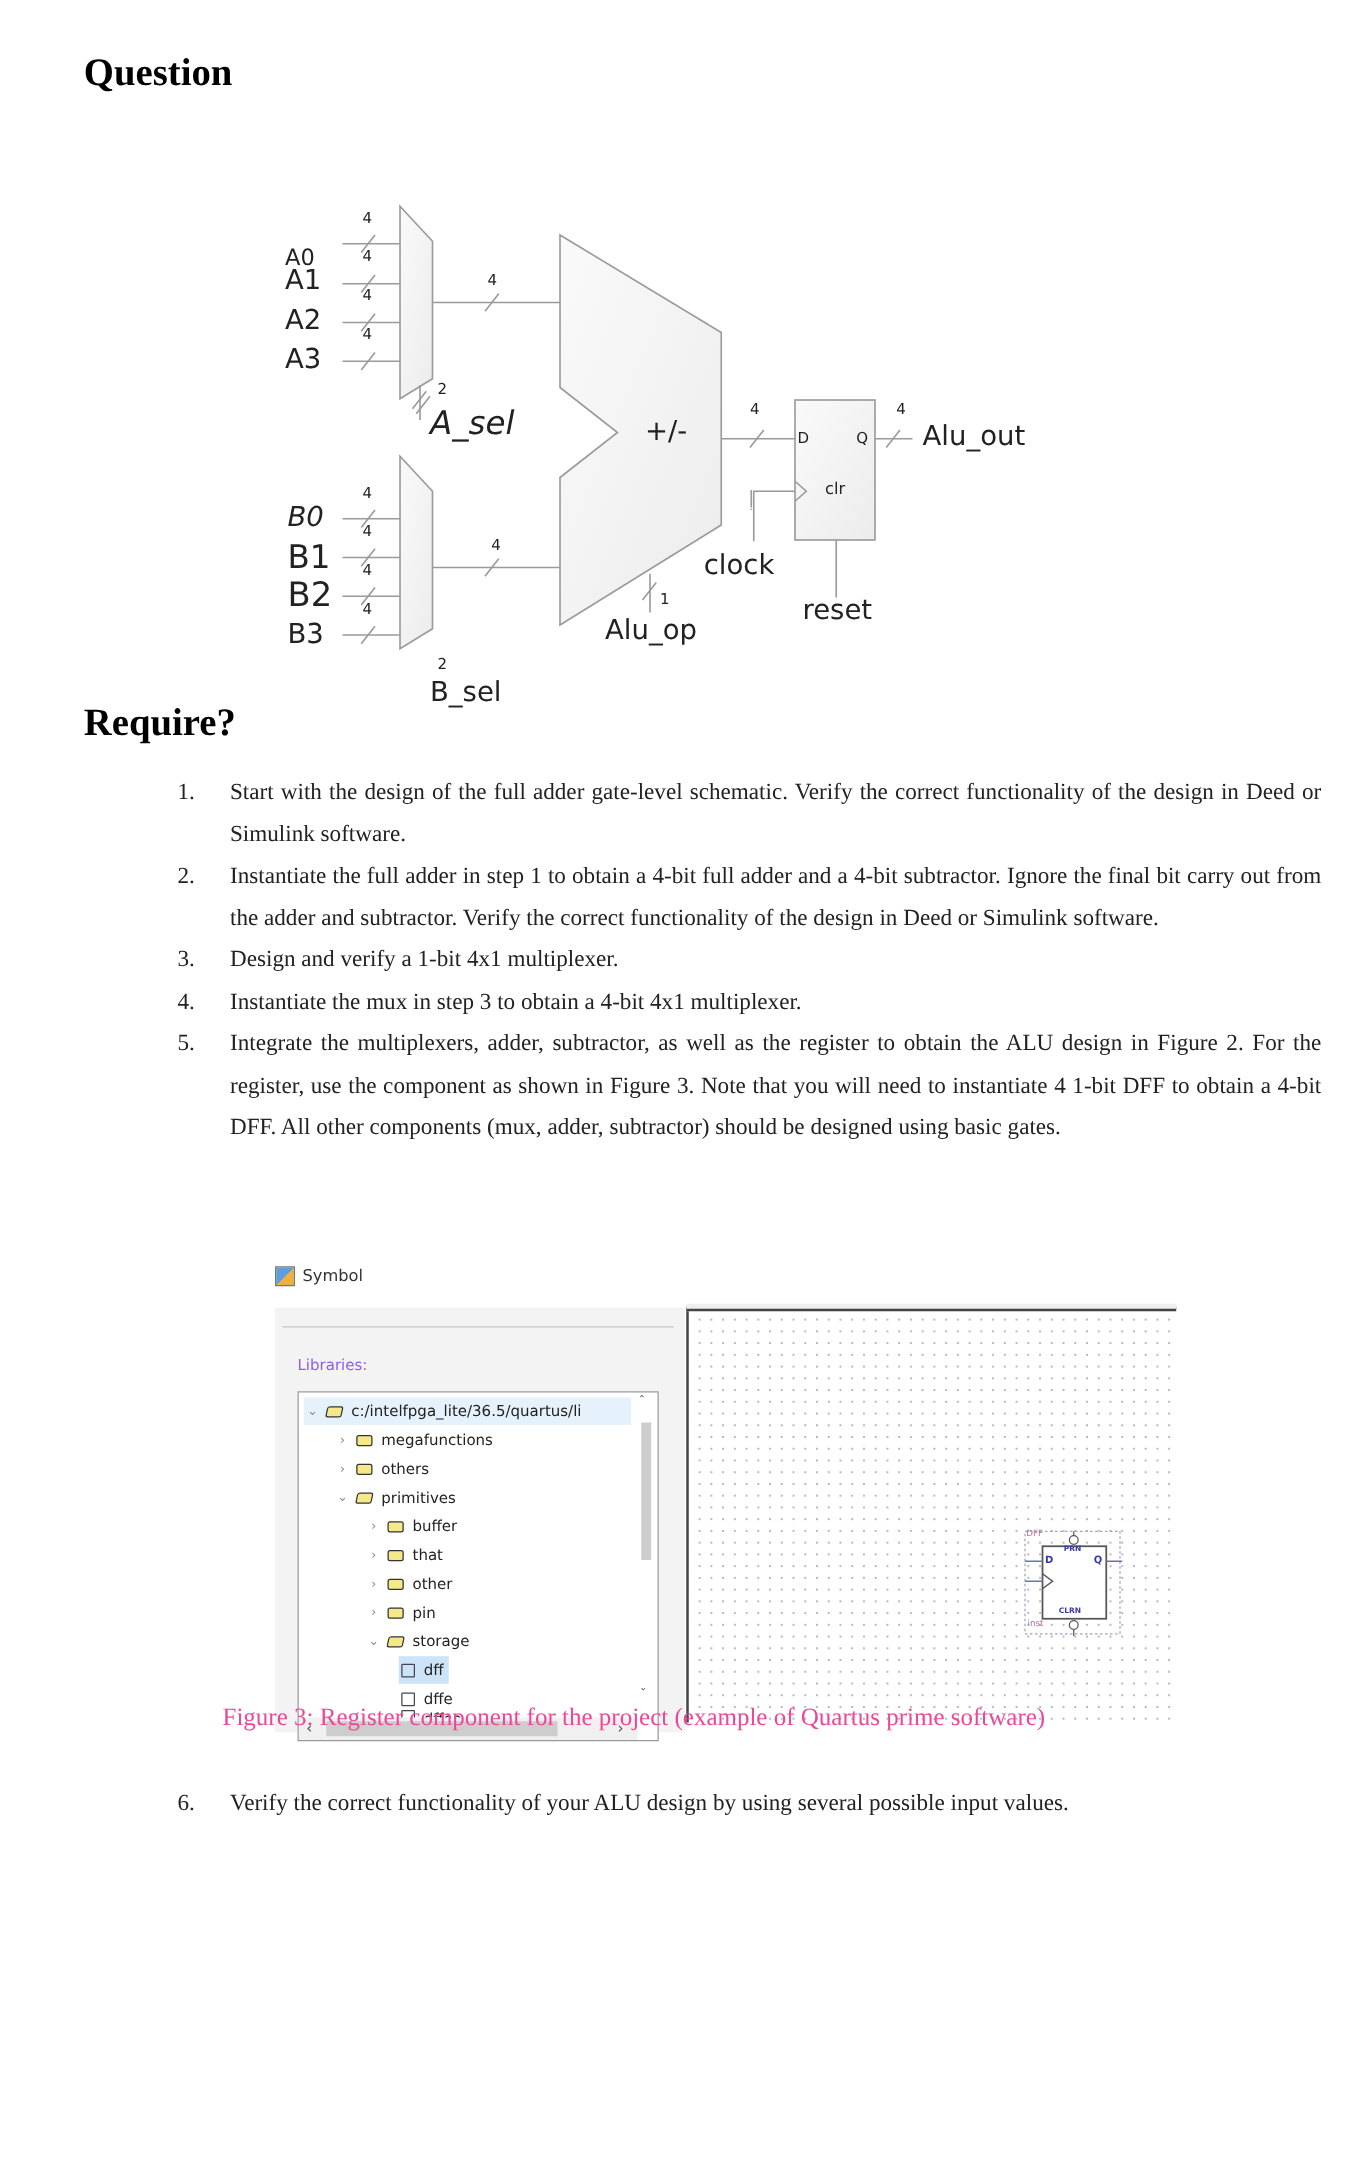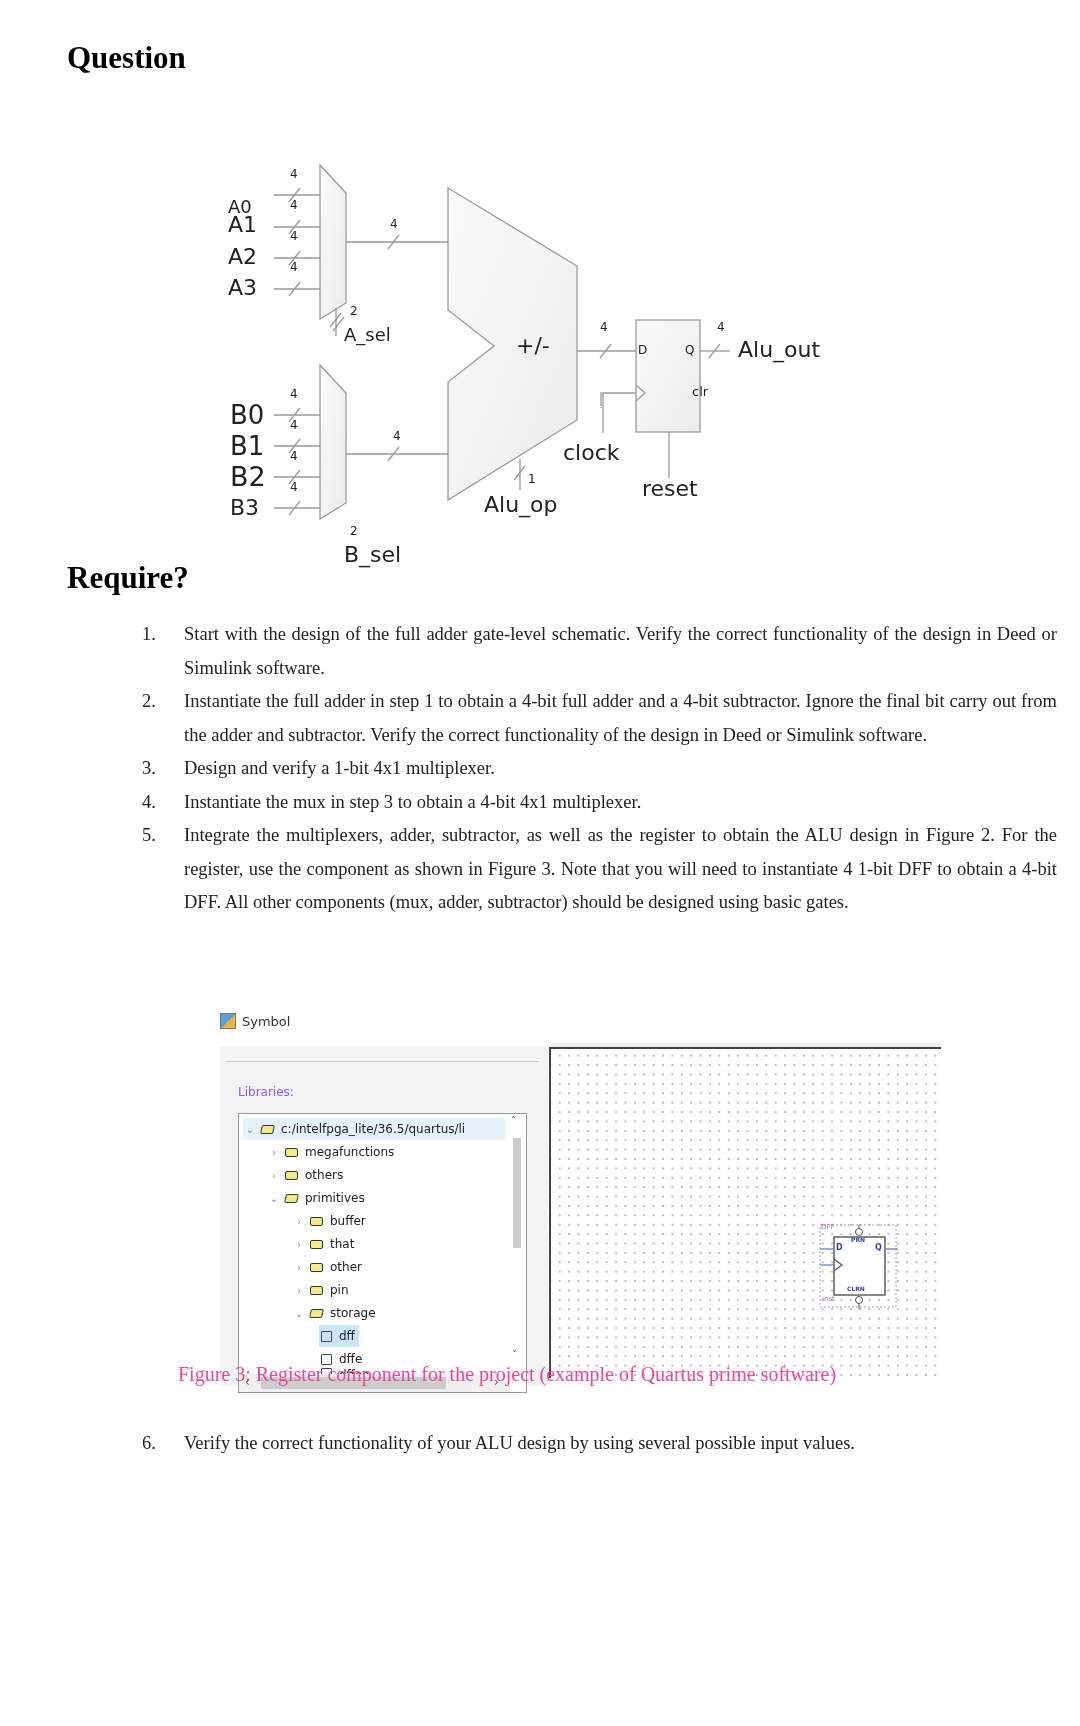--- a/index.html
+++ b/index.html
@@ -96,48 +96,48 @@
 
     <rect x="636" y="320" width="64" height="112" fill="url(#g1)" stroke="#9a9a9a" stroke-width="1.3"></rect>
     <polyline points="636,385 645,393 636,401" fill="none" stroke="#9a9a9a" stroke-width="1.3"></polyline>
     <polyline points="603,433 603,393 636,393" fill="none" stroke="#9a9a9a" stroke-width="1.3"></polyline>
   </svg>
 
   <div class="abs diag-label" style="left:228px;top:194px;font-size:18px;line-height:26px;">A0</div>
   <div class="abs diag-label" style="left:228px;top:212px;font-size:22px;line-height:26px;">A1</div>
   <div class="abs diag-label" style="left:228px;top:244px;font-size:22px;line-height:26px;">A2</div>
   <div class="abs diag-label" style="left:228px;top:275px;font-size:22px;line-height:26px;">A3</div>
-  <div class="abs diag-label" style="left:230px;top:402px;font-size:26px;line-height:26px;">B0</div>
+  <div class="abs diag-label" style="left:230px;top:402px;font-size:22px;line-height:26px;font-style:italic;">B0</div>
   <div class="abs diag-label" style="left:230px;top:433px;font-size:26px;line-height:26px;">B1</div>
   <div class="abs diag-label" style="left:230px;top:464px;font-size:27px;line-height:26px;">B2</div>
   <div class="abs diag-label" style="left:230px;top:495px;font-size:22px;line-height:26px;">B3</div>
 
   <div class="abs diag-label" style="left:290px;top:167px;font-size:12px;">4</div>
   <div class="abs diag-label" style="left:290px;top:198px;font-size:12px;">4</div>
   <div class="abs diag-label" style="left:290px;top:229px;font-size:12px;">4</div>
   <div class="abs diag-label" style="left:290px;top:260px;font-size:12px;">4</div>
   <div class="abs diag-label" style="left:290px;top:387px;font-size:12px;">4</div>
   <div class="abs diag-label" style="left:290px;top:418px;font-size:12px;">4</div>
   <div class="abs diag-label" style="left:290px;top:449px;font-size:12px;">4</div>
   <div class="abs diag-label" style="left:290px;top:480px;font-size:12px;">4</div>
   <div class="abs diag-label" style="left:390px;top:217px;font-size:12px;">4</div>
   <div class="abs diag-label" style="left:393px;top:429px;font-size:12px;">4</div>
   <div class="abs diag-label" style="left:350px;top:304px;font-size:12px;">2</div>
   <div class="abs diag-label" style="left:350px;top:524px;font-size:12px;">2</div>
-  <div class="abs diag-label" style="left:344px;top:324px;font-size:18px;">A_sel</div>
+  <div class="abs diag-label" style="left:344px;top:324px;font-size:26px;font-style:italic;">A_sel</div>
   <div class="abs diag-label" style="left:344px;top:542px;font-size:22px;">B_sel</div>
 
   <div class="abs diag-label" style="left:516px;top:333px;font-size:22px;">+/-</div>
   <div class="abs diag-label" style="left:528px;top:472px;font-size:12px;">1</div>
   <div class="abs diag-label" style="left:484px;top:492px;font-size:22px;">Alu_op</div>
   <div class="abs diag-label" style="left:600px;top:320px;font-size:12px;">4</div>
 
   <div class="abs diag-label" style="left:638px;top:343px;font-size:12px;">D</div>
   <div class="abs diag-label" style="left:685px;top:343px;font-size:12px;">Q</div>
-  <div class="abs diag-label" style="left:660px;top:384px;font-size:13px;margin-left:32px;">clr</div>
+  <div class="abs diag-label" style="left:660px;top:384px;font-size:13px;">clr</div>
   <div class="abs diag-label" style="left:563px;top:440px;font-size:22px;">clock</div>
   <div class="abs diag-label" style="left:642px;top:476px;font-size:22px;">reset</div>
   <div class="abs diag-label" style="left:717px;top:320px;font-size:12px;">4</div>
   <div class="abs diag-label" style="left:738px;top:337px;font-size:22px;">Alu_out</div>
 </div>
 
 <div class="req-list">
   <div class="req-item">
     <span class="req-num">1.</span>
     <span class="req-text">Start with the design of the full adder gate-level schematic. Verify the correct functionality of the design in Deed or Simulink software.</span>

